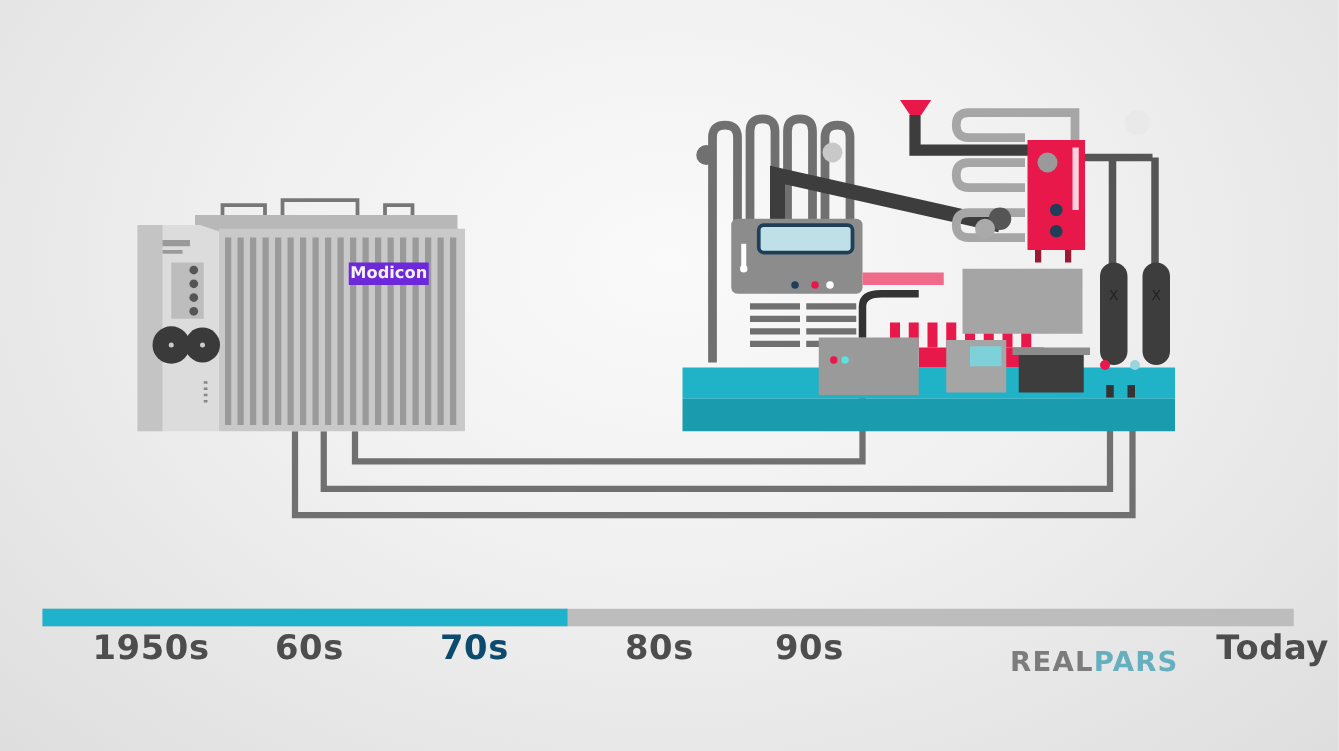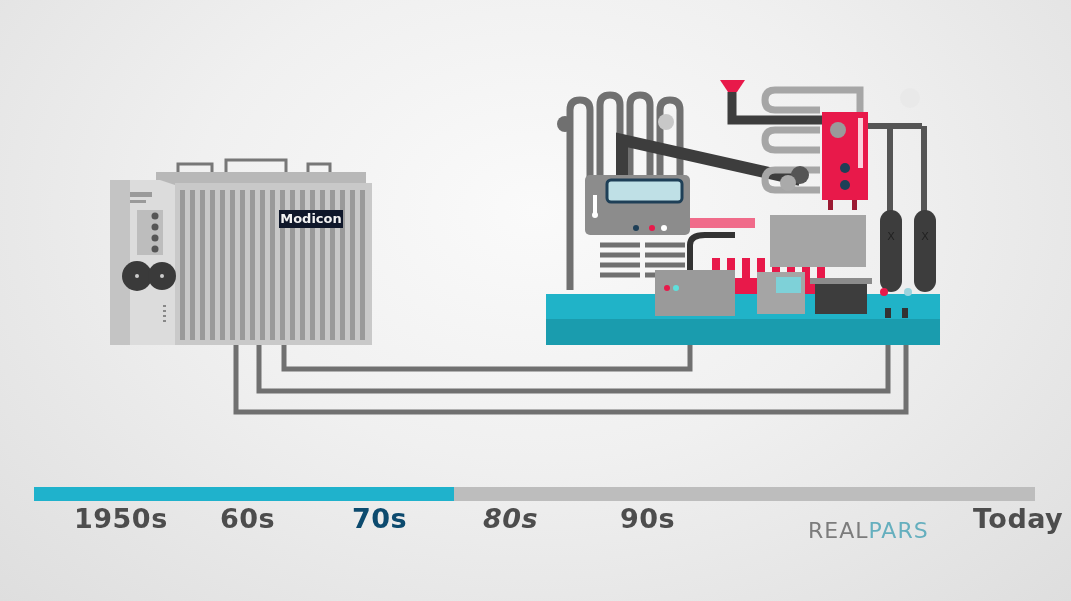--- a/index.html
+++ b/index.html
@@ -5,24 +5,24 @@
   html,body{margin:0;padding:0;}
   body{width:1071px;height:601px;overflow:hidden;position:relative;
     background:radial-gradient(ellipse at 50% 35%, #fafafa 0%, #f0f0f0 45%, #dedede 100%);
     font-family:"DejaVu Sans","Liberation Sans",sans-serif;}
   .stage{position:absolute;left:0;top:0;width:1071px;height:601px;}
   svg{position:absolute;left:0;top:0;}
   .timeline-track{position:absolute;left:34px;top:487px;width:1001px;height:14px;background:#bdbdbd;}
   .timeline-progress{position:absolute;left:0;top:0;height:14px;background:#1fb2cc;}
   .label{position:absolute;top:503px;font-size:27px;font-weight:bold;color:#4d4d4d;letter-spacing:0.5px;}
   .label.active{color:#0c4a6e;}
-  .logo{position:absolute;left:808px;top:518px;font-size:22px;font-weight:normal;letter-spacing:1px;opacity:0.85;}
+  .logo{position:absolute;left:808px;top:518px;font-size:22px;font-weight:bold;letter-spacing:1px;opacity:0.85;}
   .logo .a{color:#6a6a6a;}
   .logo .b{color:#4fa6b8;}
-  .modicon-badge{position:absolute;left:279px;top:210px;width:64px;height:18px;background:#0f172a;color:#f2f2f2;
+  .modicon-badge{position:absolute;left:279px;top:210px;width:64px;height:18px;background:#6d28d9;color:#f2f2f2;
     font-size:13px;font-weight:bold;line-height:18px;text-align:center;}
 </style>
 </head>
 <body>
 
 <div class="stage">
 
   <svg width="1071" height="601" viewBox="0 0 1071 601">
 
     <g fill="none" stroke="#707070" stroke-width="5">
@@ -177,20 +177,20 @@
 
   <div class="modicon-badge">Modicon</div>
 
   <div class="timeline-track">
     <div class="timeline-progress" style="width:420px;"></div>
   </div>
 
   <div class="label" style="left:74px;">1950s</div>
   <div class="label" style="left:220px;">60s</div>
   <div class="label active" style="left:352px;">70s</div>
-  <div class="label" style="left:483px;font-style:italic;">80s</div>
+  <div class="label" style="left:500px;">80s</div>
   <div class="label" style="left:620px;">90s</div>
   <div class="label" style="left:973px;">Today</div>
 
   <div class="logo">
     <span class="a">REAL</span><span class="b">PARS</span>
   </div>
 </div>
 
 </body></html>

